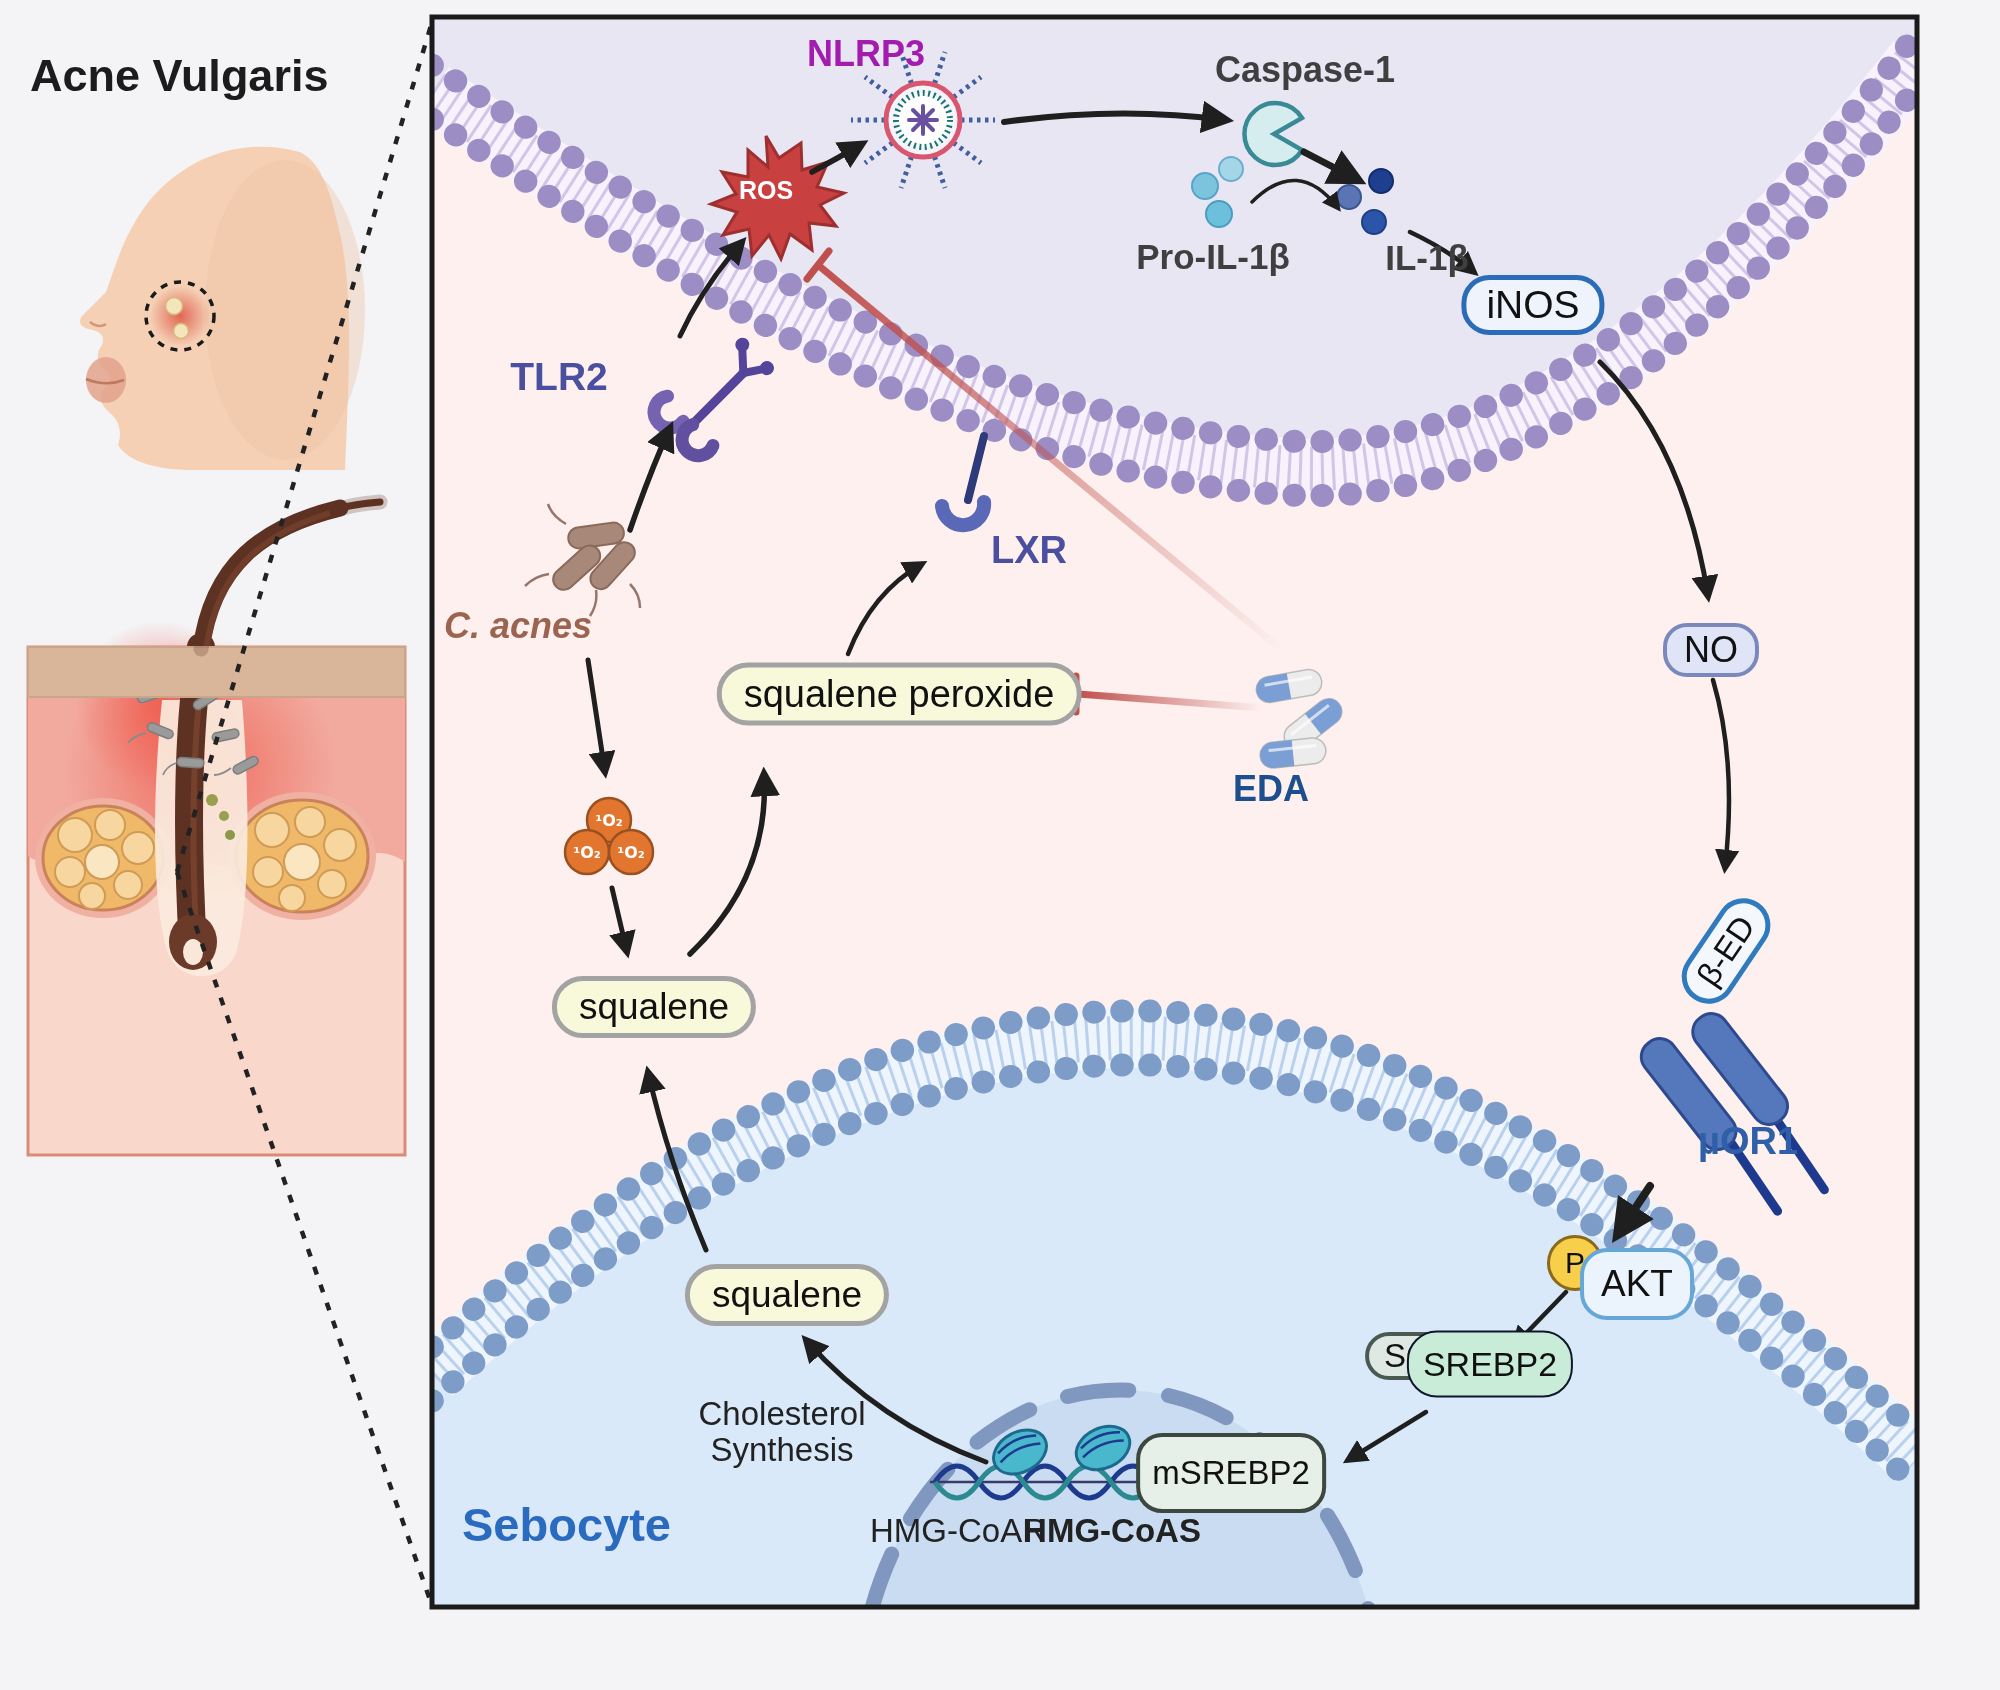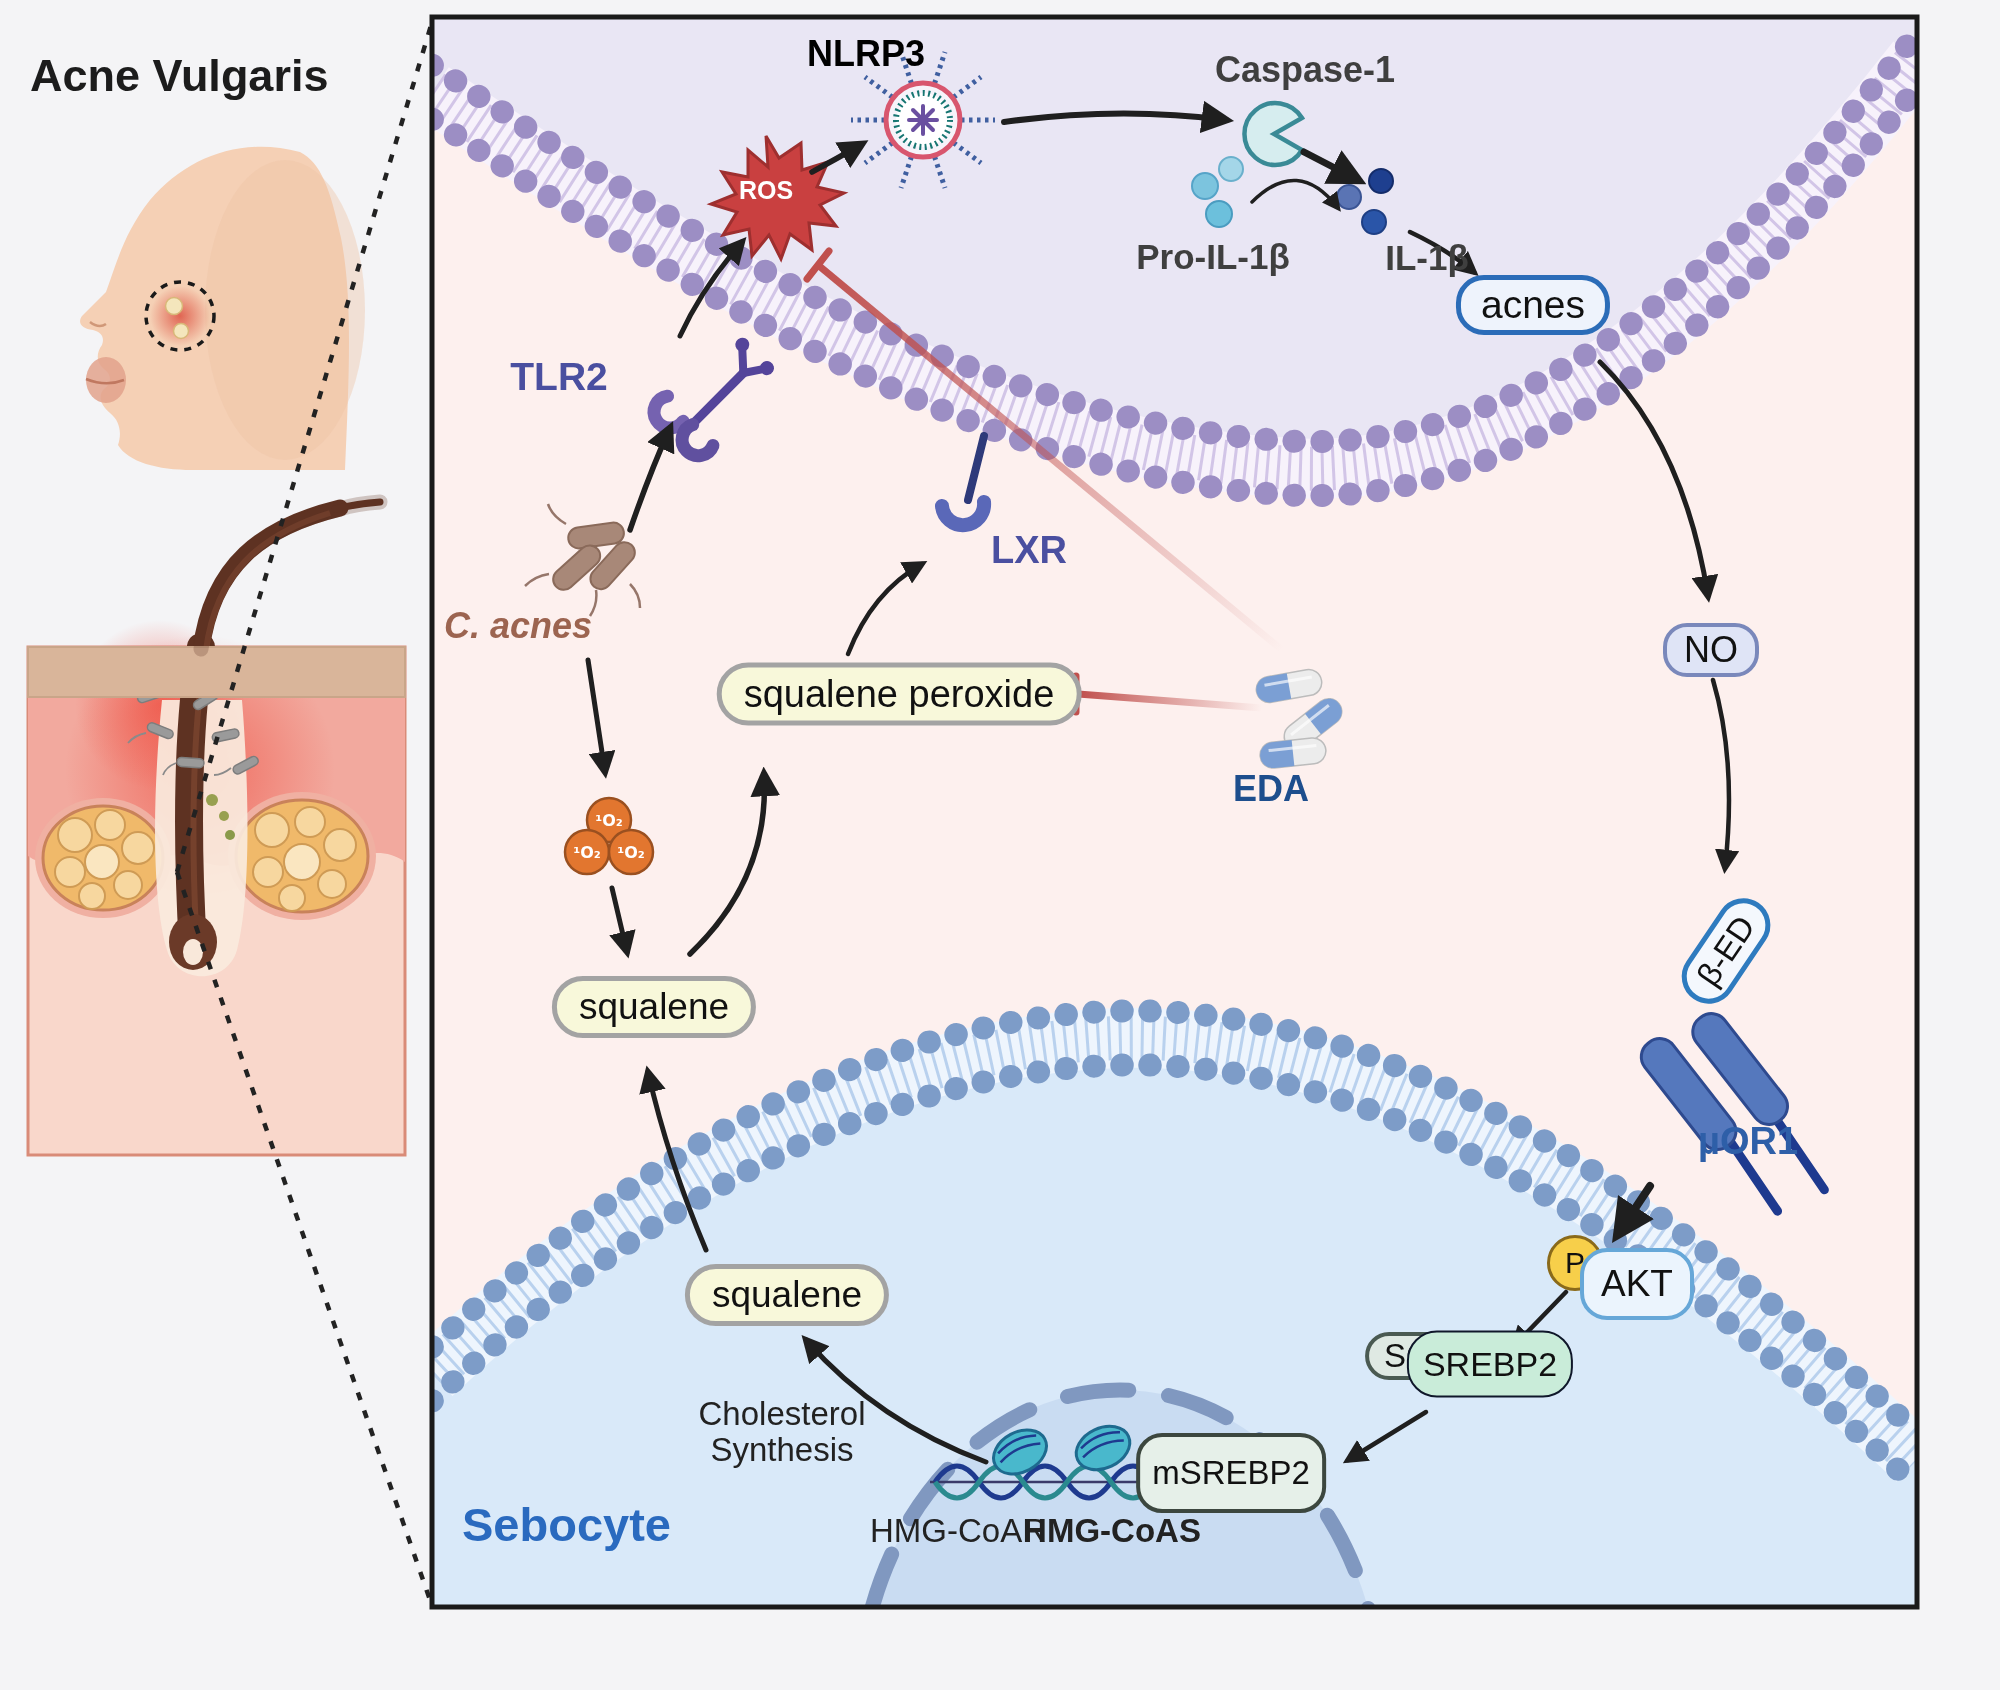--- a/index.html
+++ b/index.html
@@ -286,42 +286,42 @@
     <line x1="1076" y1="676" x2="1076" y2="712" stroke="#c0504d" stroke-width="7" stroke-linecap="round"></line>
     <line x1="1078" y1="694" x2="1262" y2="708" stroke="url(#gradSq)" stroke-width="7"></line>
   </g>
 
   <rect x="432" y="17" width="1485" height="1590" fill="none" stroke="#1a1a1a" stroke-width="5"></rect>
 </svg>
 
 <div class="lbl tl" style="left:30px;top:52px;font-size:45px;color:#1c1c1c;">Acne Vulgaris</div>
 <div class="lbl tl" style="left:462px;top:1500px;font-size:47px;color:#2a6abf;">Sebocyte</div>
 
-<div class="lbl" style="left:866px;top:54px;font-size:36px;color:#000000;">NLRP3</div>
+<div class="lbl" style="left:866px;top:54px;font-size:36px;color:#a21caf;">NLRP3</div>
 <div class="lbl" style="left:766px;top:190px;font-size:25px;color:#fff;">ROS</div>
 <div class="lbl" style="left:1305px;top:70px;font-size:36px;color:#3f3f3f;">Caspase-1</div>
 <div class="lbl" style="left:1213px;top:257px;font-size:35px;color:#3f3f3f;">Pro-IL-1β</div>
 <div class="lbl" style="left:1427px;top:258px;font-size:35px;color:#3f3f3f;">IL-1β</div>
 <div class="lbl" style="left:559px;top:377px;font-size:39px;color:#4a4fa0;">TLR2</div>
 <div class="lbl" style="left:1029px;top:551px;font-size:38px;color:#4a4fa0;">LXR</div>
 <div class="lbl" style="left:518px;top:626px;font-size:36px;font-style:italic;color:#9c6450;">C. acnes</div>
 <div class="lbl" style="left:1271px;top:789px;font-size:36px;color:#1d4e8d;">EDA</div>
 <div class="lbl" style="left:1748px;top:1142px;font-size:38px;color:#2e5fa8;">µOR1</div>
 <div class="lbl sub" style="left:609px;top:821px;font-size:16px;color:#fff;">¹O₂</div>
 <div class="lbl sub" style="left:587px;top:853px;font-size:16px;color:#fff;">¹O₂</div>
 <div class="lbl sub" style="left:631px;top:853px;font-size:16px;color:#fff;">¹O₂</div>
 <div class="lbl" style="left:958px;top:1531px;font-size:33px;font-weight:normal;color:#222;">HMG-CoAR</div>
 <div class="lbl" style="left:1112px;top:1531px;font-size:33px;font-weight:bold;color:#222;">HMG-CoAS</div>
 <div class="lbl" style="left:782px;top:1414px;font-size:33px;font-weight:normal;color:#222;">Cholesterol</div>
 <div class="lbl" style="left:782px;top:1450px;font-size:33px;font-weight:normal;color:#222;">Synthesis</div>
 
 <div class="pill ylw" style="left:899px;top:694px;font-size:38px;">squalene peroxide</div>
 <div class="pill ylw" style="left:654px;top:1007px;">squalene</div>
 <div class="pill ylw" style="left:787px;top:1295px;">squalene</div>
-<div class="pill" style="left:1533px;top:305px;font-size:39px;background:#eef3fc;border:5px solid #2b6cb8;border-radius:28px;padding:3px 20px;">acnes</div>
+<div class="pill" style="left:1533px;top:305px;font-size:39px;background:#eef3fc;border:5px solid #2b6cb8;border-radius:28px;padding:3px 20px;">iNOS</div>
 <div class="pill" style="left:1711px;top:650px;font-size:36px;background:#dfe4f6;border:4px solid #7a88bb;border-radius:24px;padding:2px 17px;">NO</div>
 <div class="pill" style="left:1726px;top:951px;font-size:33px;background:#f4f8fd;border:5px solid #2e7bbf;border-radius:30px;padding:3px 15px;transform:translate(-50%,-50%) rotate(-56deg);">β-ED</div>
 <div class="pill" style="left:1575px;top:1263px;width:50px;height:50px;font-size:30px;background:#f7cf4a;border:3px solid #8a6a1a;border-radius:50%;padding:0;">P</div>
 <div class="pill" style="left:1637px;top:1284px;font-size:37px;background:#ebf4fd;border:4px solid #66a7d8;border-radius:27px;padding:11px 17px;">AKT</div>
 <div class="pill" style="left:1429px;top:1356px;font-size:33px;background:#dfe9e3;border:4px solid #4a5a52;border-radius:24px;padding:1px 15px;">SCAP</div>
 <div class="pill" style="left:1490px;top:1364px;font-size:34px;background:#c9ecd9;border:2px solid #0f172a;border-radius:30px;padding:12px 14px;">SREBP2</div>
 <div class="pill" style="left:1231px;top:1473px;font-size:33px;background:#e6f0e9;border:4px solid #3c473f;border-radius:26px;padding:17px 12px;">mSREBP2</div>
 
 </div>
 

